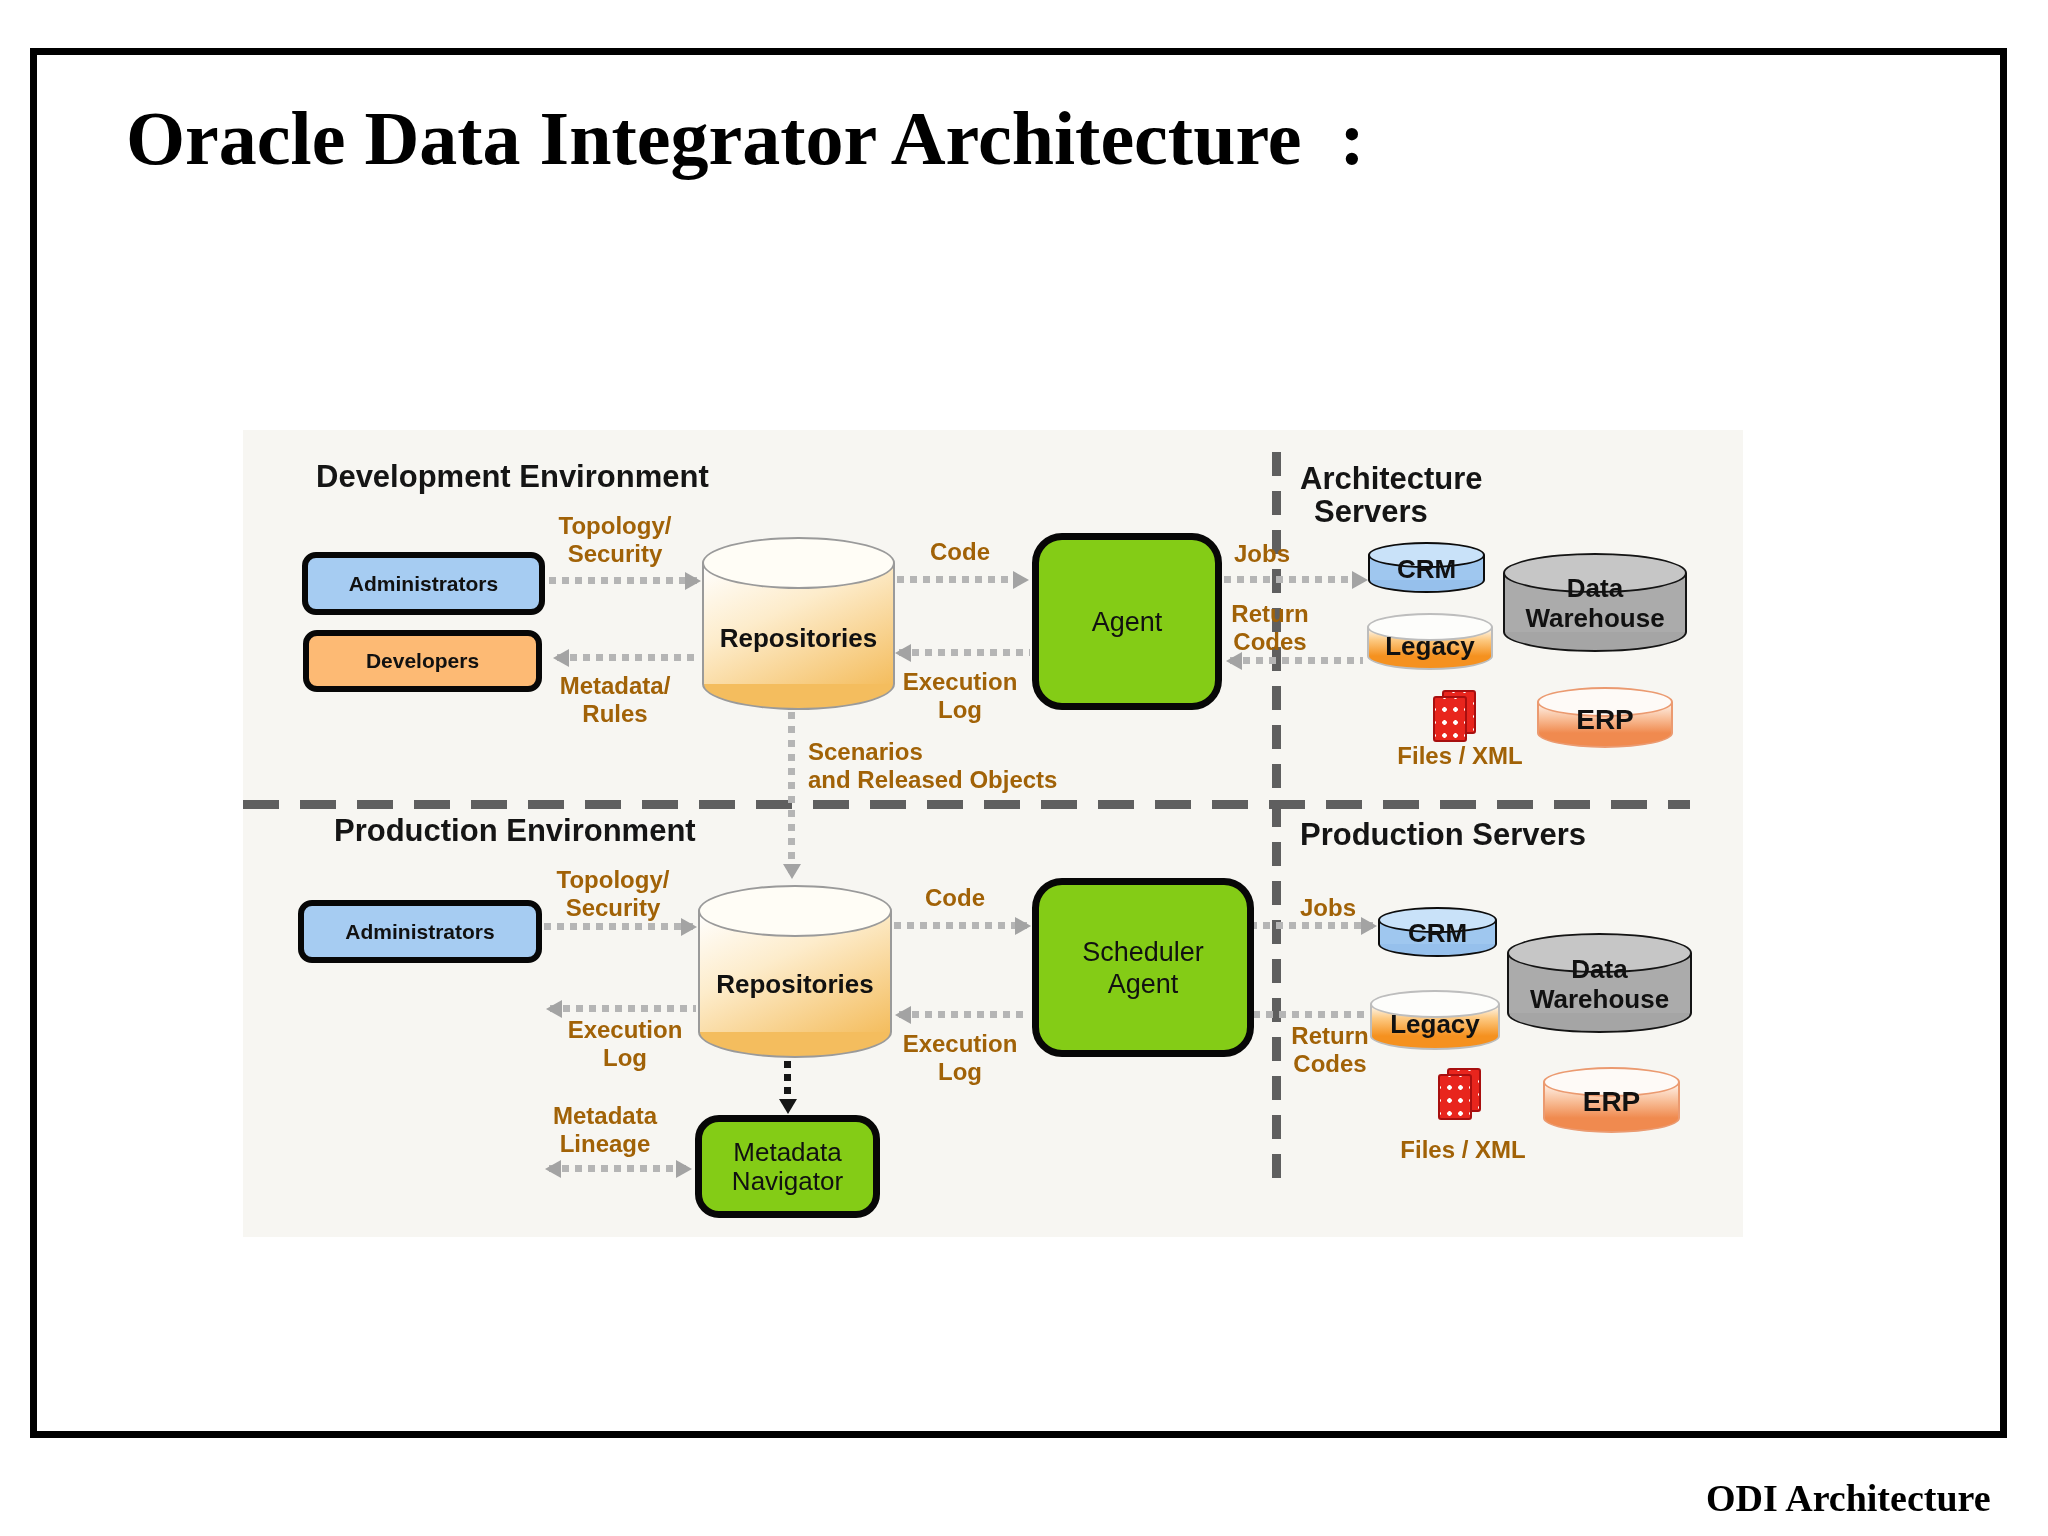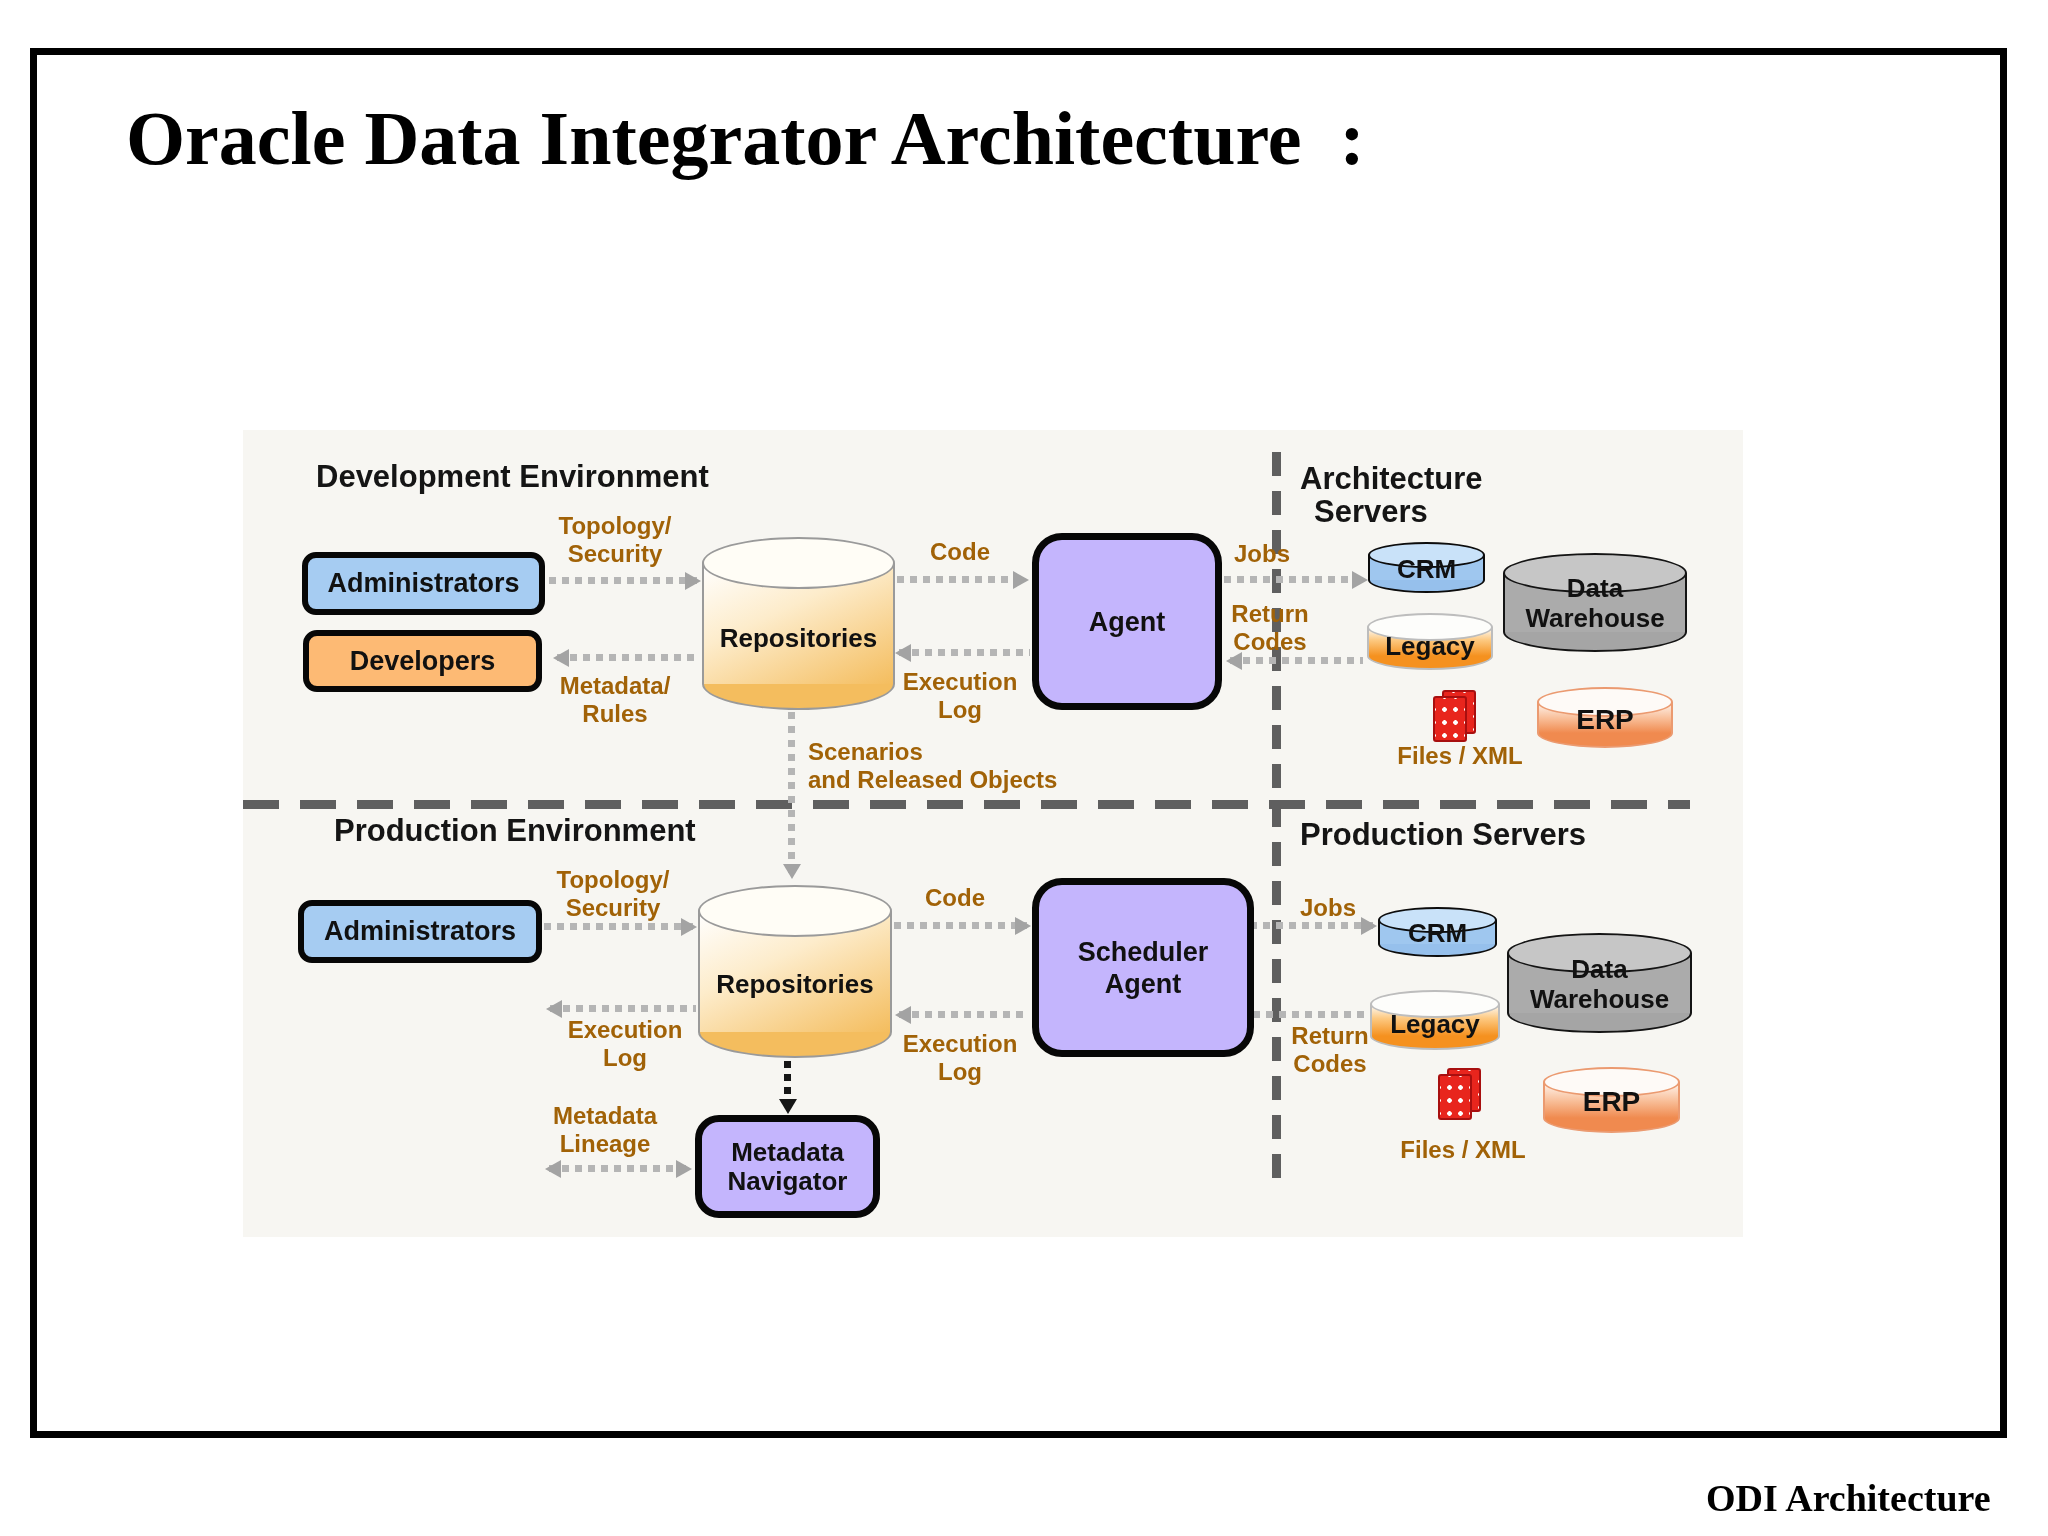--- a/index.html
+++ b/index.html
@@ -8,27 +8,27 @@
   .frame{position:absolute;left:30px;top:48px;width:1977px;height:1390px;border:7px solid #000;box-sizing:border-box;}
   .title{position:absolute;left:126px;top:100px;font-family:"Liberation Serif",serif;
          font-weight:bold;font-size:76px;line-height:1;white-space:pre;color:#000;}
   .footer{position:absolute;left:1706px;top:1476px;font-family:"Liberation Serif",serif;
           font-weight:bold;font-size:38px;color:#000;}
   .panel{position:absolute;left:243px;top:430px;width:1500px;height:807px;background:#f7f6f2;}
   .hd{position:absolute;font-weight:bold;font-size:31px;line-height:33px;color:#151515;}
   .lbl{position:absolute;font-weight:bold;font-size:24px;line-height:28px;text-align:center;color:#a16207;z-index:6;}
   .lbl.left{text-align:left;}
   .box{position:absolute;border:6px solid #070707;border-radius:14px;box-sizing:border-box;
-       display:flex;align-items:center;justify-content:center;font-weight:bold;font-size:27px;z-index:5;}
+       display:flex;align-items:center;justify-content:center;font-weight:bold;font-size:21px;z-index:5;}
   .blue{background:#a6ccf2;}
   .yellow{background:#fdba74;}
   .orange{background:#f8c96e;}
   .bigbox{position:absolute;border:7px solid #070707;border-radius:30px;box-sizing:border-box;
-          background:#c4b5fd;display:flex;flex-direction:column;align-items:center;justify-content:center;
-          font-weight:bold;font-size:27px;line-height:32px;z-index:5;}
+          background:#84cc16;display:flex;flex-direction:column;align-items:center;justify-content:center;
+          font-weight:normal;font-size:27px;line-height:32px;z-index:5;}
   .hdiv{position:absolute;left:243px;top:800px;width:1447px;height:9px;z-index:2;
         background:repeating-linear-gradient(90deg,#5f5f5f 0 36px,transparent 36px 57px);}
   .vdiv{position:absolute;left:1272px;top:452px;width:9px;height:740px;z-index:2;
         background:repeating-linear-gradient(180deg,#5f5f5f 0 24px,transparent 24px 39px);}
   .harrow{position:absolute;height:7px;z-index:4;
         background:repeating-linear-gradient(90deg,#b5b5b5 0 7px,transparent 7px 13px);}
   .ar-r::after{content:"";position:absolute;right:-4px;top:50%;transform:translateY(-50%);
         border-left:16px solid #a3a3a3;border-top:9px solid transparent;border-bottom:9px solid transparent;}
   .ar-l::before{content:"";position:absolute;left:-4px;top:50%;transform:translateY(-50%);
         border-right:16px solid #a3a3a3;border-top:9px solid transparent;border-bottom:9px solid transparent;}

